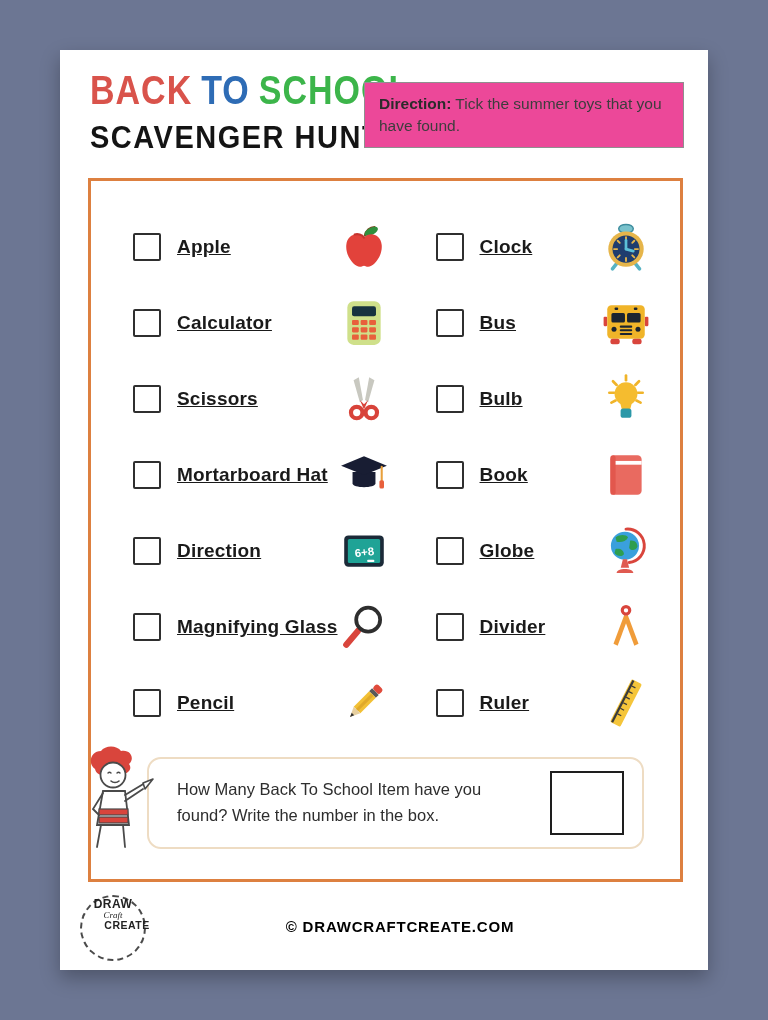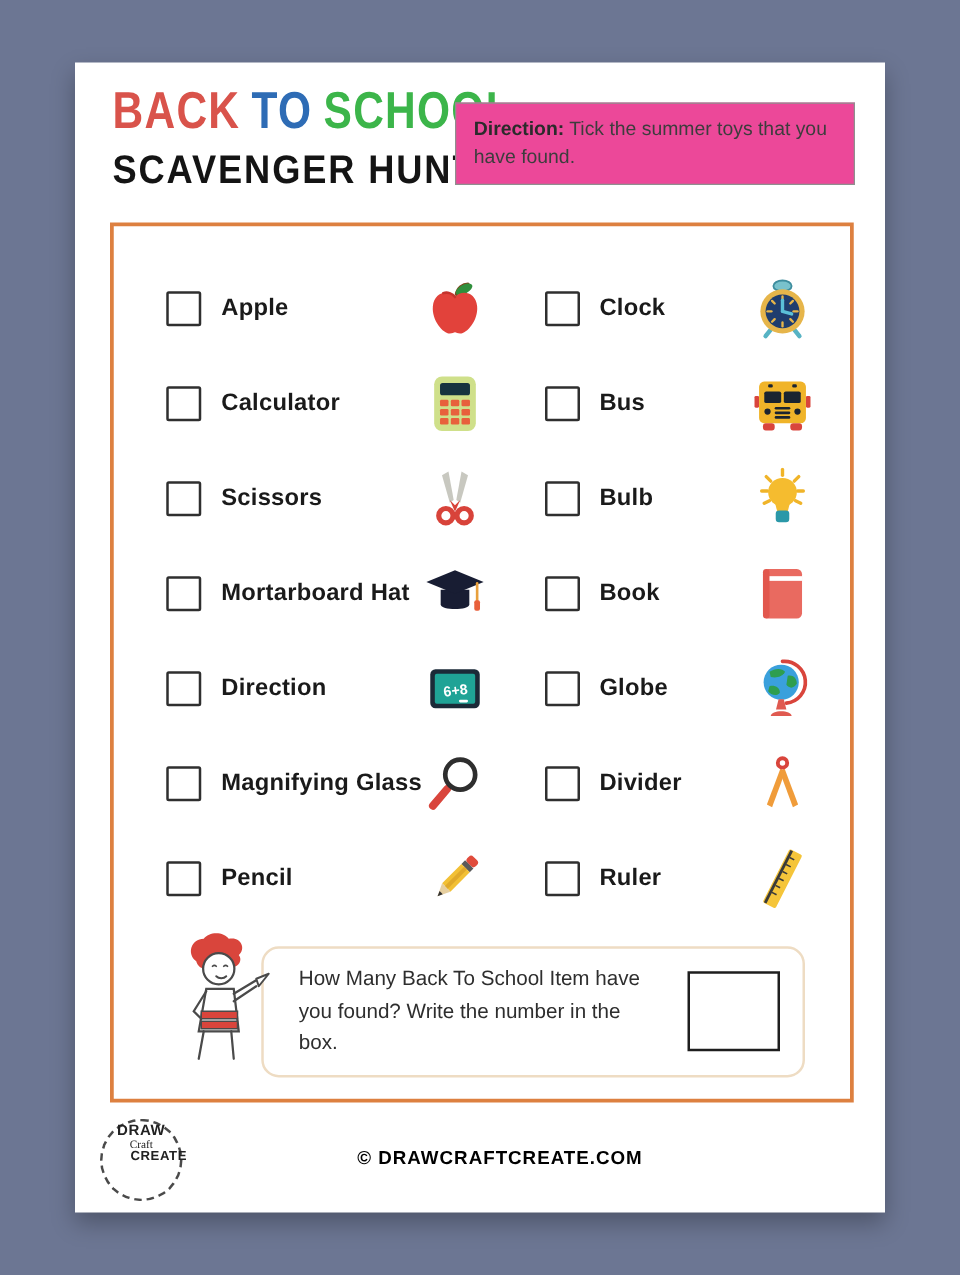--- a/index.html
+++ b/index.html
@@ -47,48 +47,48 @@
   .col { flex:1; }
   .item-row { height:76px; display:flex; align-items:center; }
   .checkbox {
     width:28px; height:28px; flex:0 0 28px;
     border:2.5px solid #2f2f2f; border-radius:2px; background:#fff;
     cursor:pointer;
   }
   .item-label {
     flex:1; margin-left:16px;
     font-weight:bold; font-size:19px; color:#1a1a1a;
-    white-space:nowrap; letter-spacing:.2px;
+    white-space:nowrap; letter-spacing:.2px;text-decoration:underline;
   }
   .icon { width:52px; height:52px; flex:0 0 52px;
     display:flex; align-items:center; justify-content:center; }
   .icon svg { width:50px; height:50px; }
   
-  .question-wrap { position:relative; margin:16px 36px 0 118px; }
+  .question-wrap { position:relative; margin:16px 36px 0 56px; }
   .question-box {
     border:2px solid #eedcc3; border-radius:14px; background:#fff;
     padding:12px 18px 12px 28px;
     display:flex; align-items:center; gap:20px; min-height:84px;
   }
   .question-text { flex:1; font-size:16.5px; line-height:1.55; color:#2e2e2e; }
   .answer-box {
     width:74px; height:64px; flex:0 0 74px;
     border:2.5px solid #1e1e1e; background:#fff; cursor:text;
     font-size:26px; text-align:center; line-height:60px;
   }
   .mascot { position:absolute; left:-74px; top:-14px; width:92px; height:114px; }
   
   .logo-circle {
     position:absolute; left:20px; top:845px;
     width:66px; height:66px; border:2px dashed #4a4a4a; border-radius:50%;
     display:flex; flex-direction:column; align-items:center; justify-content:flex-start;
     color:#222; background:#fff;
   }
   .logo-l1 { font-weight:bold; font-size:12px; letter-spacing:.5px; }
-  .logo-l2 { font-family:"Liberation Serif", serif; font-size:9px; margin:-1px 0; }
+  .logo-l2 { font-family:"Liberation Serif", serif; font-style:italic; font-size:9px; margin:-1px 0; }
   .logo-l3 { font-weight:bold; font-size:10.5px; letter-spacing:.5px;margin-left:28px; }
   .copyright {
     position:absolute; left:16px; top:868px; width:100%;
     text-align:center; font-weight:bold; font-size:15px;
     letter-spacing:.8px; color:#000000;
   }
 </style>
 </head>
 <body>
 

